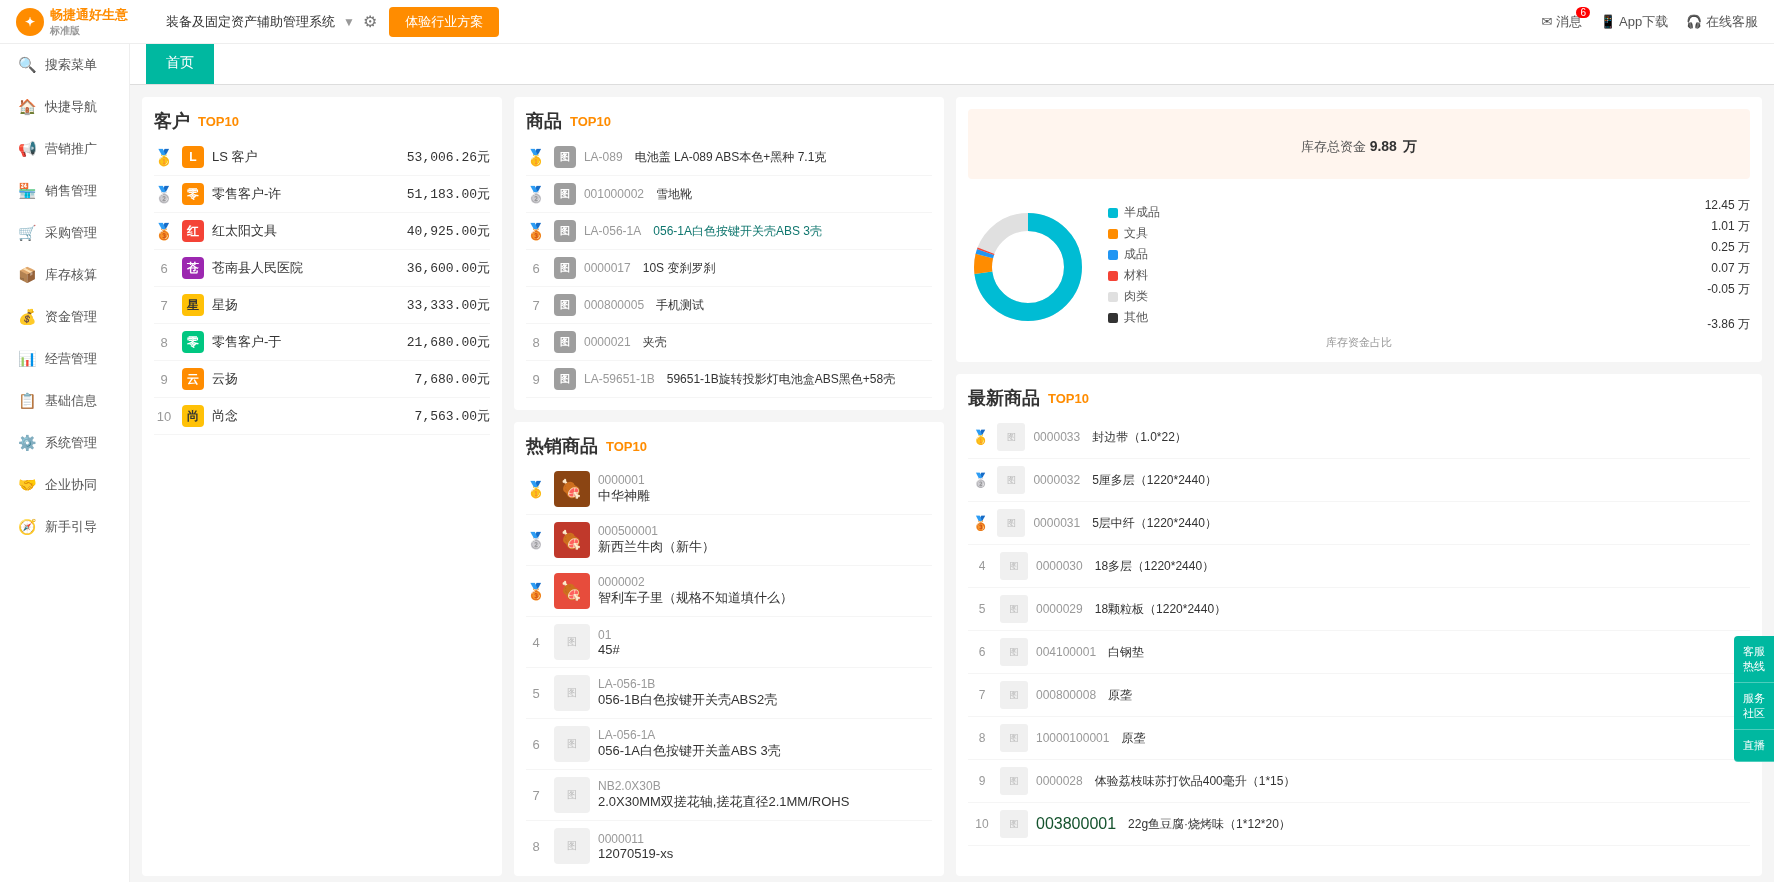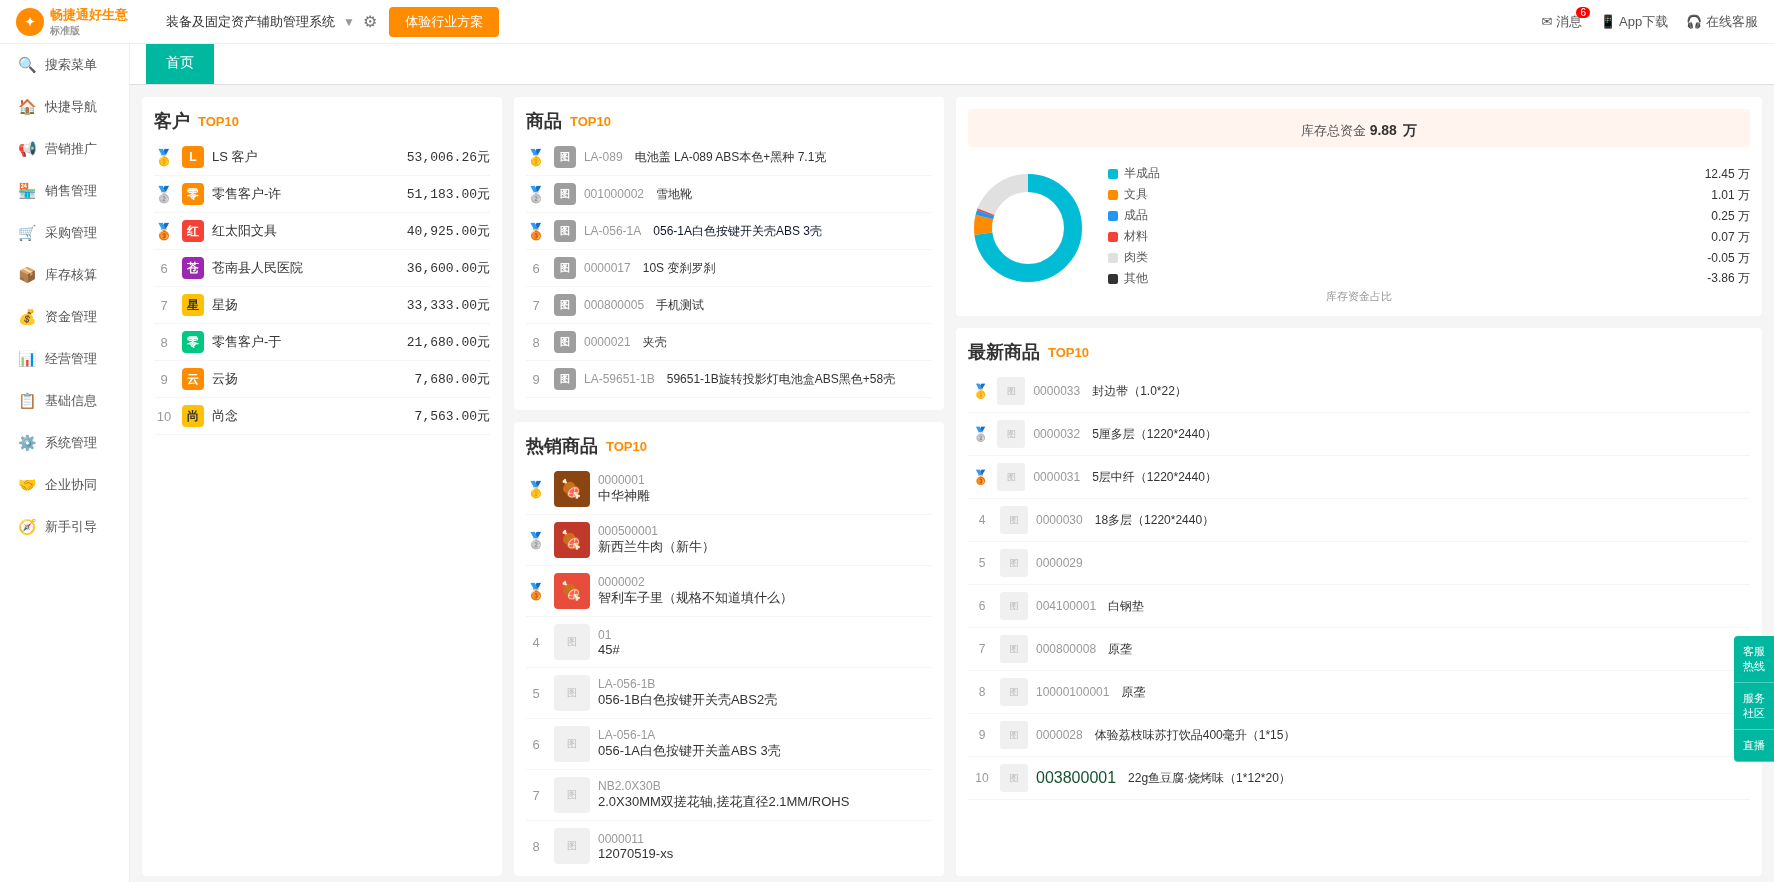--- a/index.html
+++ b/index.html
@@ -116,21 +116,21 @@
     .float-btn {
       background: #00b8a0; color: #fff; font-size: 11px; text-align: center;
       padding: 8px 6px; cursor: pointer; border-bottom: 1px solid rgba(255,255,255,0.3);
       width: 40px;
     }
     .float-btn:first-child { border-radius: 4px 0 0 0; }
     .float-btn:last-child { border-radius: 0 0 0 4px; }
 
     .gear-icon { font-size: 16px; cursor: pointer; color: #777; }
     .dropdown-arrow { font-size: 12px; color: #999; }
-    .inv-total-box { background: #fff5ee; border-radius: 4px; padding: 6px 16px; text-align: center; margin-bottom: 10px; }
+    .inv-total-box { background: #fff5ee; border-radius: 4px; padding: 22px 16px; text-align: center; margin-bottom: 10px; }
     .inv-total-label { font-size: 13px; color: #555; }
     .inv-total-val { font-size: 22px; font-weight: bold; color: #333; }
     .inv-total-val span { font-size: 14px; }
 
     .section-header { display: flex; align-items: center; gap: 4px; margin-bottom: 6px; }
     .section-header .title { font-size: 18px; font-weight: bold; color: #333; }
     .section-header .top-badge { color: #ff8c00; font-size: 13px; font-weight: bold; margin-left: 4px; }
   </style>
 </head>
 <body>
@@ -302,21 +302,21 @@
             <div class="rank-row">
     <span style="color:#c0c0c0;font-size:16px;">🥈</span>
     <span class="rank-badge" style="background:#9e9e9e;color:#fff;width:22px;height:22px;border-radius:4px;display:inline-flex;align-items:center;justify-content:center;font-size:10px;">图</span>
     <span style="color:#999;font-size:12px;margin-right:4px;">001000002</span>
     <span style="flex:1;color:#333;font-size:12px;">雪地靴</span>
   </div>
             <div class="rank-row">
     <span style="color:#cd7f32;font-size:16px;">🥉</span>
     <span class="rank-badge" style="background:#9e9e9e;color:#fff;width:22px;height:22px;border-radius:4px;display:inline-flex;align-items:center;justify-content:center;font-size:10px;">图</span>
     <span style="color:#999;font-size:12px;margin-right:4px;">LA-056-1A</span>
-    <span style="flex:1;color:#0f172a;font-size:12px;">056-1A白色按键开关壳ABS 3壳</span>
+    <span style="flex:1;color:#0f766e;font-size:12px;">056-1A白色按键开关壳ABS 3壳</span>
   </div>
             <div class="rank-row">
     <span class="rank-num">6</span>
     <span class="rank-badge" style="background:#9e9e9e;color:#fff;width:22px;height:22px;border-radius:4px;display:inline-flex;align-items:center;justify-content:center;font-size:10px;">图</span>
     <span style="color:#999;font-size:12px;margin-right:4px;">0000017</span>
     <span style="flex:1;color:#333;font-size:12px;">10S 变刹罗刹</span>
   </div>
             <div class="rank-row">
     <span class="rank-num">7</span>
     <span class="rank-badge" style="background:#9e9e9e;color:#fff;width:22px;height:22px;border-radius:4px;display:inline-flex;align-items:center;justify-content:center;font-size:10px;">图</span>
@@ -480,21 +480,21 @@
                 <span class="legend-dot" style="background:#333;"></span>
                 <span>其他</span>
               </li>
             </ul>
 
           <div style="margin-left:auto;text-align:right;" id="inv-values">
               <div style="font-size: 12px; color: rgb(51, 51, 51); margin-bottom: 4px;">12.45 万</div>
               <div style="font-size: 12px; color: rgb(51, 51, 51); margin-bottom: 4px;">1.01 万</div>
               <div style="font-size: 12px; color: rgb(51, 51, 51); margin-bottom: 4px;">0.25 万</div>
               <div style="font-size: 12px; color: rgb(51, 51, 51); margin-bottom: 4px;">0.07 万</div>
-              <div style="font-size: 12px; color: rgb(51, 51, 51); margin-bottom: 3px;">-0.05 万</div>
+              <div style="font-size: 12px; color: rgb(51, 51, 51); margin-bottom: 18px;">-0.05 万</div>
               <div style="font-size: 12px; color: rgb(51, 51, 51); margin-bottom: 4px;">-3.86 万</div>
             </div>
         </div>
         <div style="text-align:center;font-size:11px;color:#999;margin-top:-10px;">库存资金占比</div>
       </div>
 
       <div class="panel" style="flex:1;">
         <div class="section-header">
           <span class="title">最新商品</span>
           <span class="top-badge">TOP10</span>
@@ -531,20 +531,21 @@
               </div>
     <span style="color:#999;font-size:12px;margin-right:4px;">0000030</span>
     <span class="newprod-name">18多层（1220*2440）</span>
   </div>
             <div class="newprod-row">
     <span class="newprod-rank">5</span>
     <div class="newprod-img">
                 <span style="font-size:9px;color:#bbb;">图</span>
               </div>
     <span style="color:#999;font-size:12px;margin-right:4px;">0000029</span>
+    <span class="newprod-name">18颗粒板（1220*2440）</span>
   </div>
             <div class="newprod-row">
     <span class="newprod-rank">6</span>
     <div class="newprod-img">
                 <span style="font-size:9px;color:#bbb;">图</span>
               </div>
     <span style="color:#999;font-size:12px;margin-right:4px;">004100001</span>
     <span class="newprod-name">白钢垫</span>
   </div>
             <div class="newprod-row">

